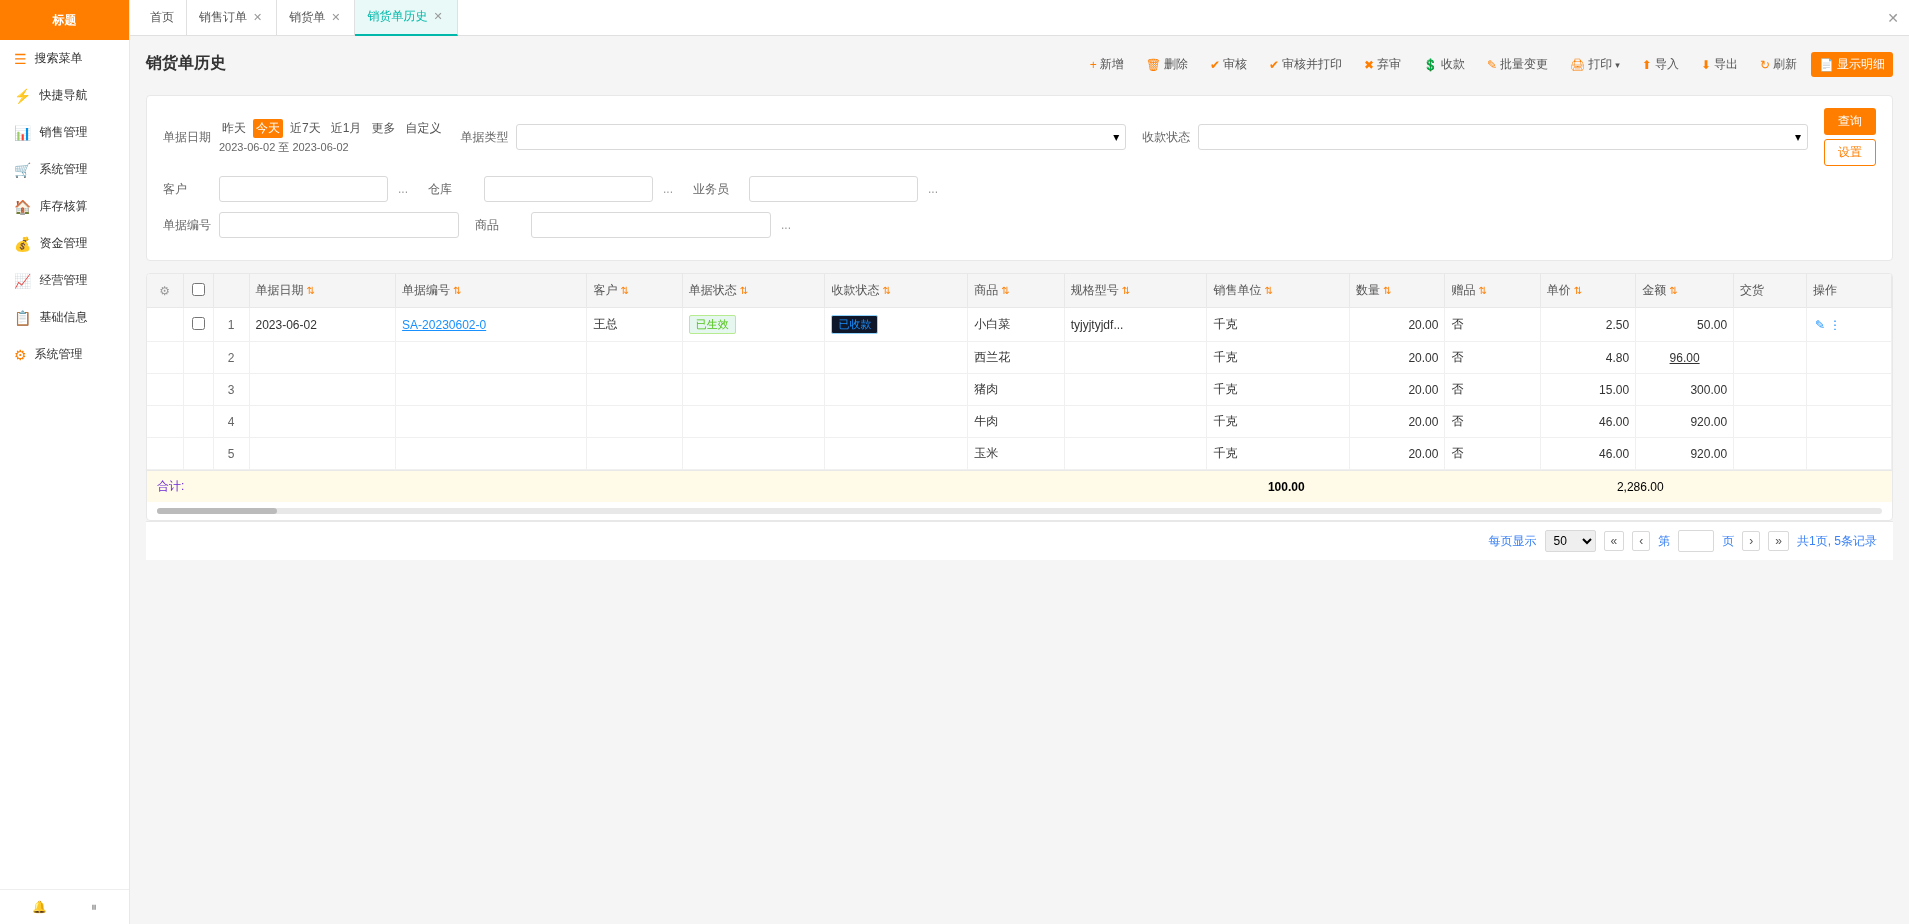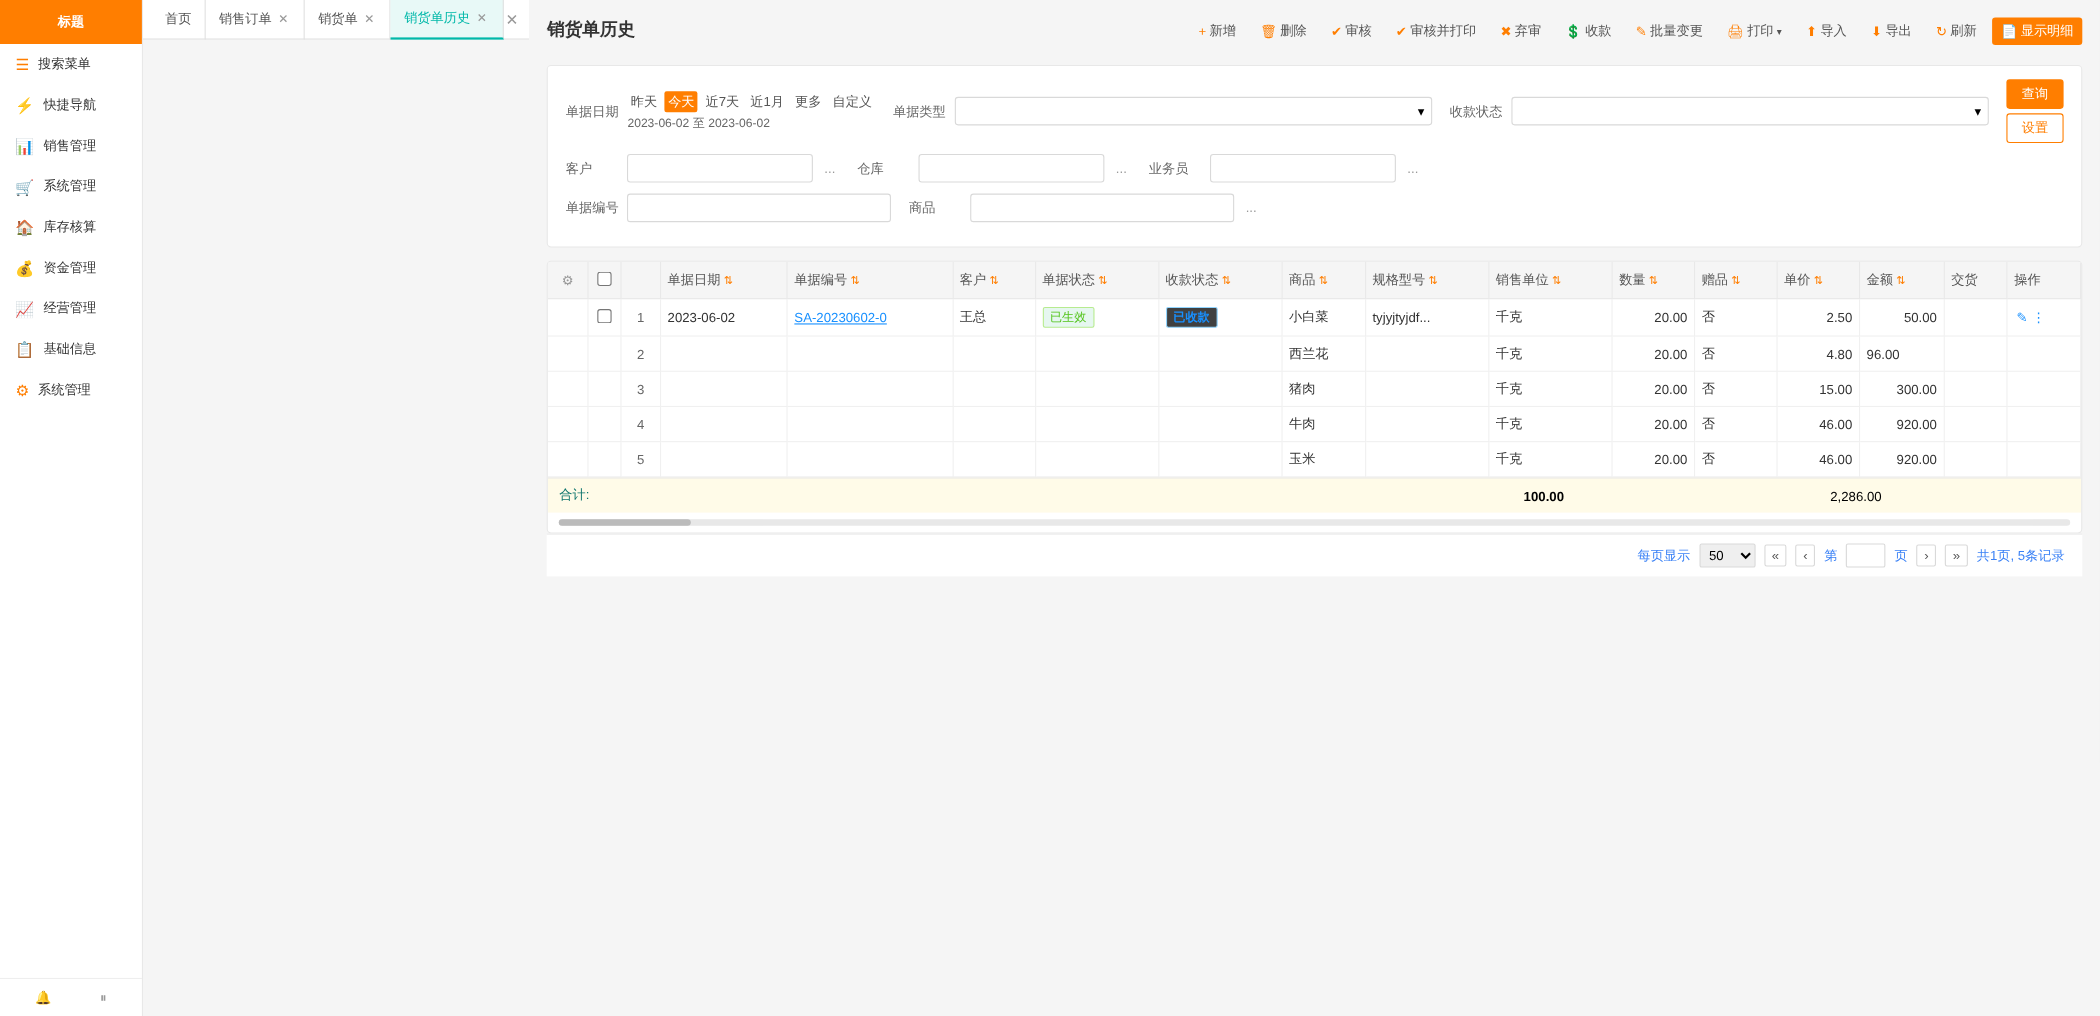--- a/index.html
+++ b/index.html
@@ -39,21 +39,21 @@
       align-items: center;
       justify-content: space-around;
       padding: 10px;
       border-top: 1px solid #eee;
     }
 
     
     .main {
       flex: 1;
       display: flex;
-      flex-direction: row;
+      flex-direction: column;
       overflow: hidden;
     }
 
     
     .tabs-bar {
       display: flex;
       align-items: center;
       background: #fff;
       border-bottom: 1px solid #e0e0e0;
       height: 36px;
@@ -243,33 +243,33 @@
     }
     .th-sort { display: flex; align-items: center; gap: 3px; cursor: pointer; }
     .sort-icon { color: #ff7e00; font-size: 10px; }
     .badge {
       display: inline-block;
       padding: 1px 6px;
       border-radius: 2px;
       font-size: 11px;
     }
     .badge-green { background: #e6f7f0; color: #52c41a; border: 1px solid #b7eb8f; }
-    .badge-blue { background: #404040; color: #1890ff; border: 1px solid #91d5ff; font-weight: bold; }
+    .badge-blue { background: #0f172a; color: #1890ff; border: 1px solid #91d5ff; }
     .link-text { color: #1890ff; cursor: pointer; text-decoration: underline; }
     .action-btn { background: none; border: none; cursor: pointer; color: #1890ff; font-size: 12px; padding: 0 2px; }
 
     
     .table-footer {
       background: #fffbe8;
       border-top: 1px solid #e8e8e8;
       padding: 7px 10px;
       display: flex;
       align-items: center;
     }
-    .total-label { color: #0f766e; min-width: 60px; }
+    .total-label { color: #6d28d9; min-width: 60px; }
 
     
     .pagination-bar {
       display: flex;
       align-items: center;
       justify-content: flex-end;
       padding: 8px 16px;
       background: #fff;
       border-top: 1px solid #e8e8e8;
       gap: 8px;
@@ -637,21 +637,21 @@
       </td>
       <td>
         
       </td>
       <td>西兰花</td>
       <td></td>
       <td>千克</td>
       <td style="text-align:right;">20.00</td>
       <td>否</td>
       <td style="text-align:right;">4.80</td>
-      <td style="text-align:left;">96.00</td>
+      <td style="text-align:center;text-decoration:underline;">96.00</td>
       <td></td>
       <td>
         
       </td>
     </tr>
             <tr>
       <td></td>
       <td class="checkbox-col">
         
       </td>

